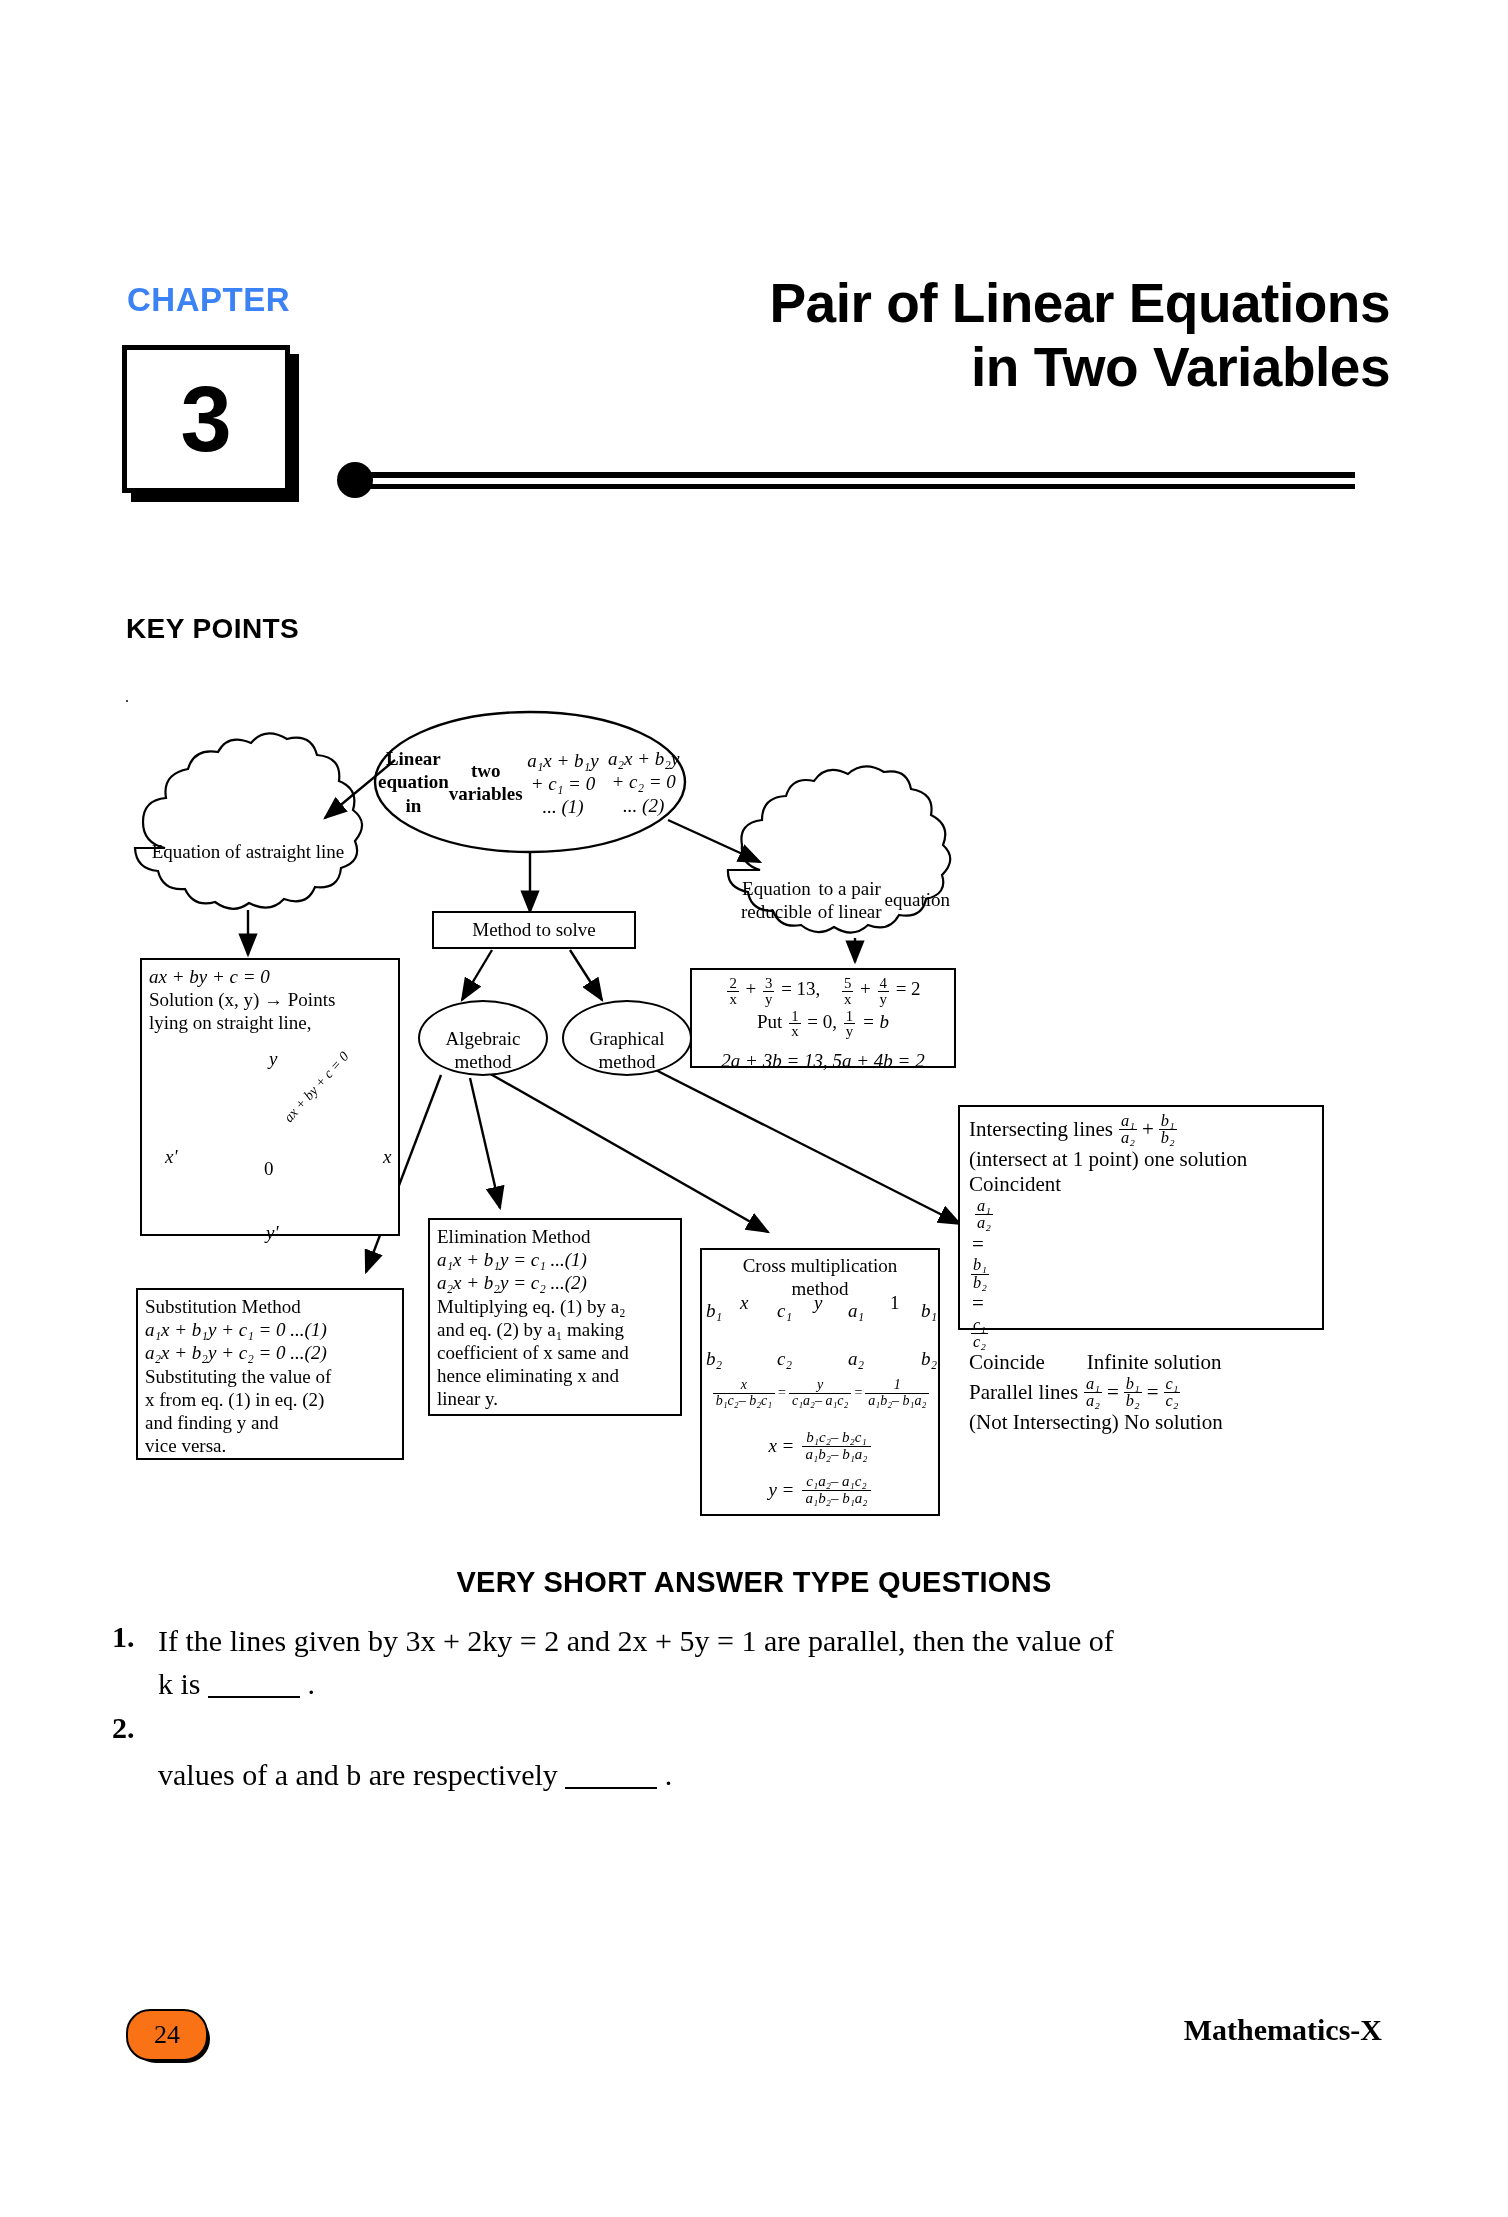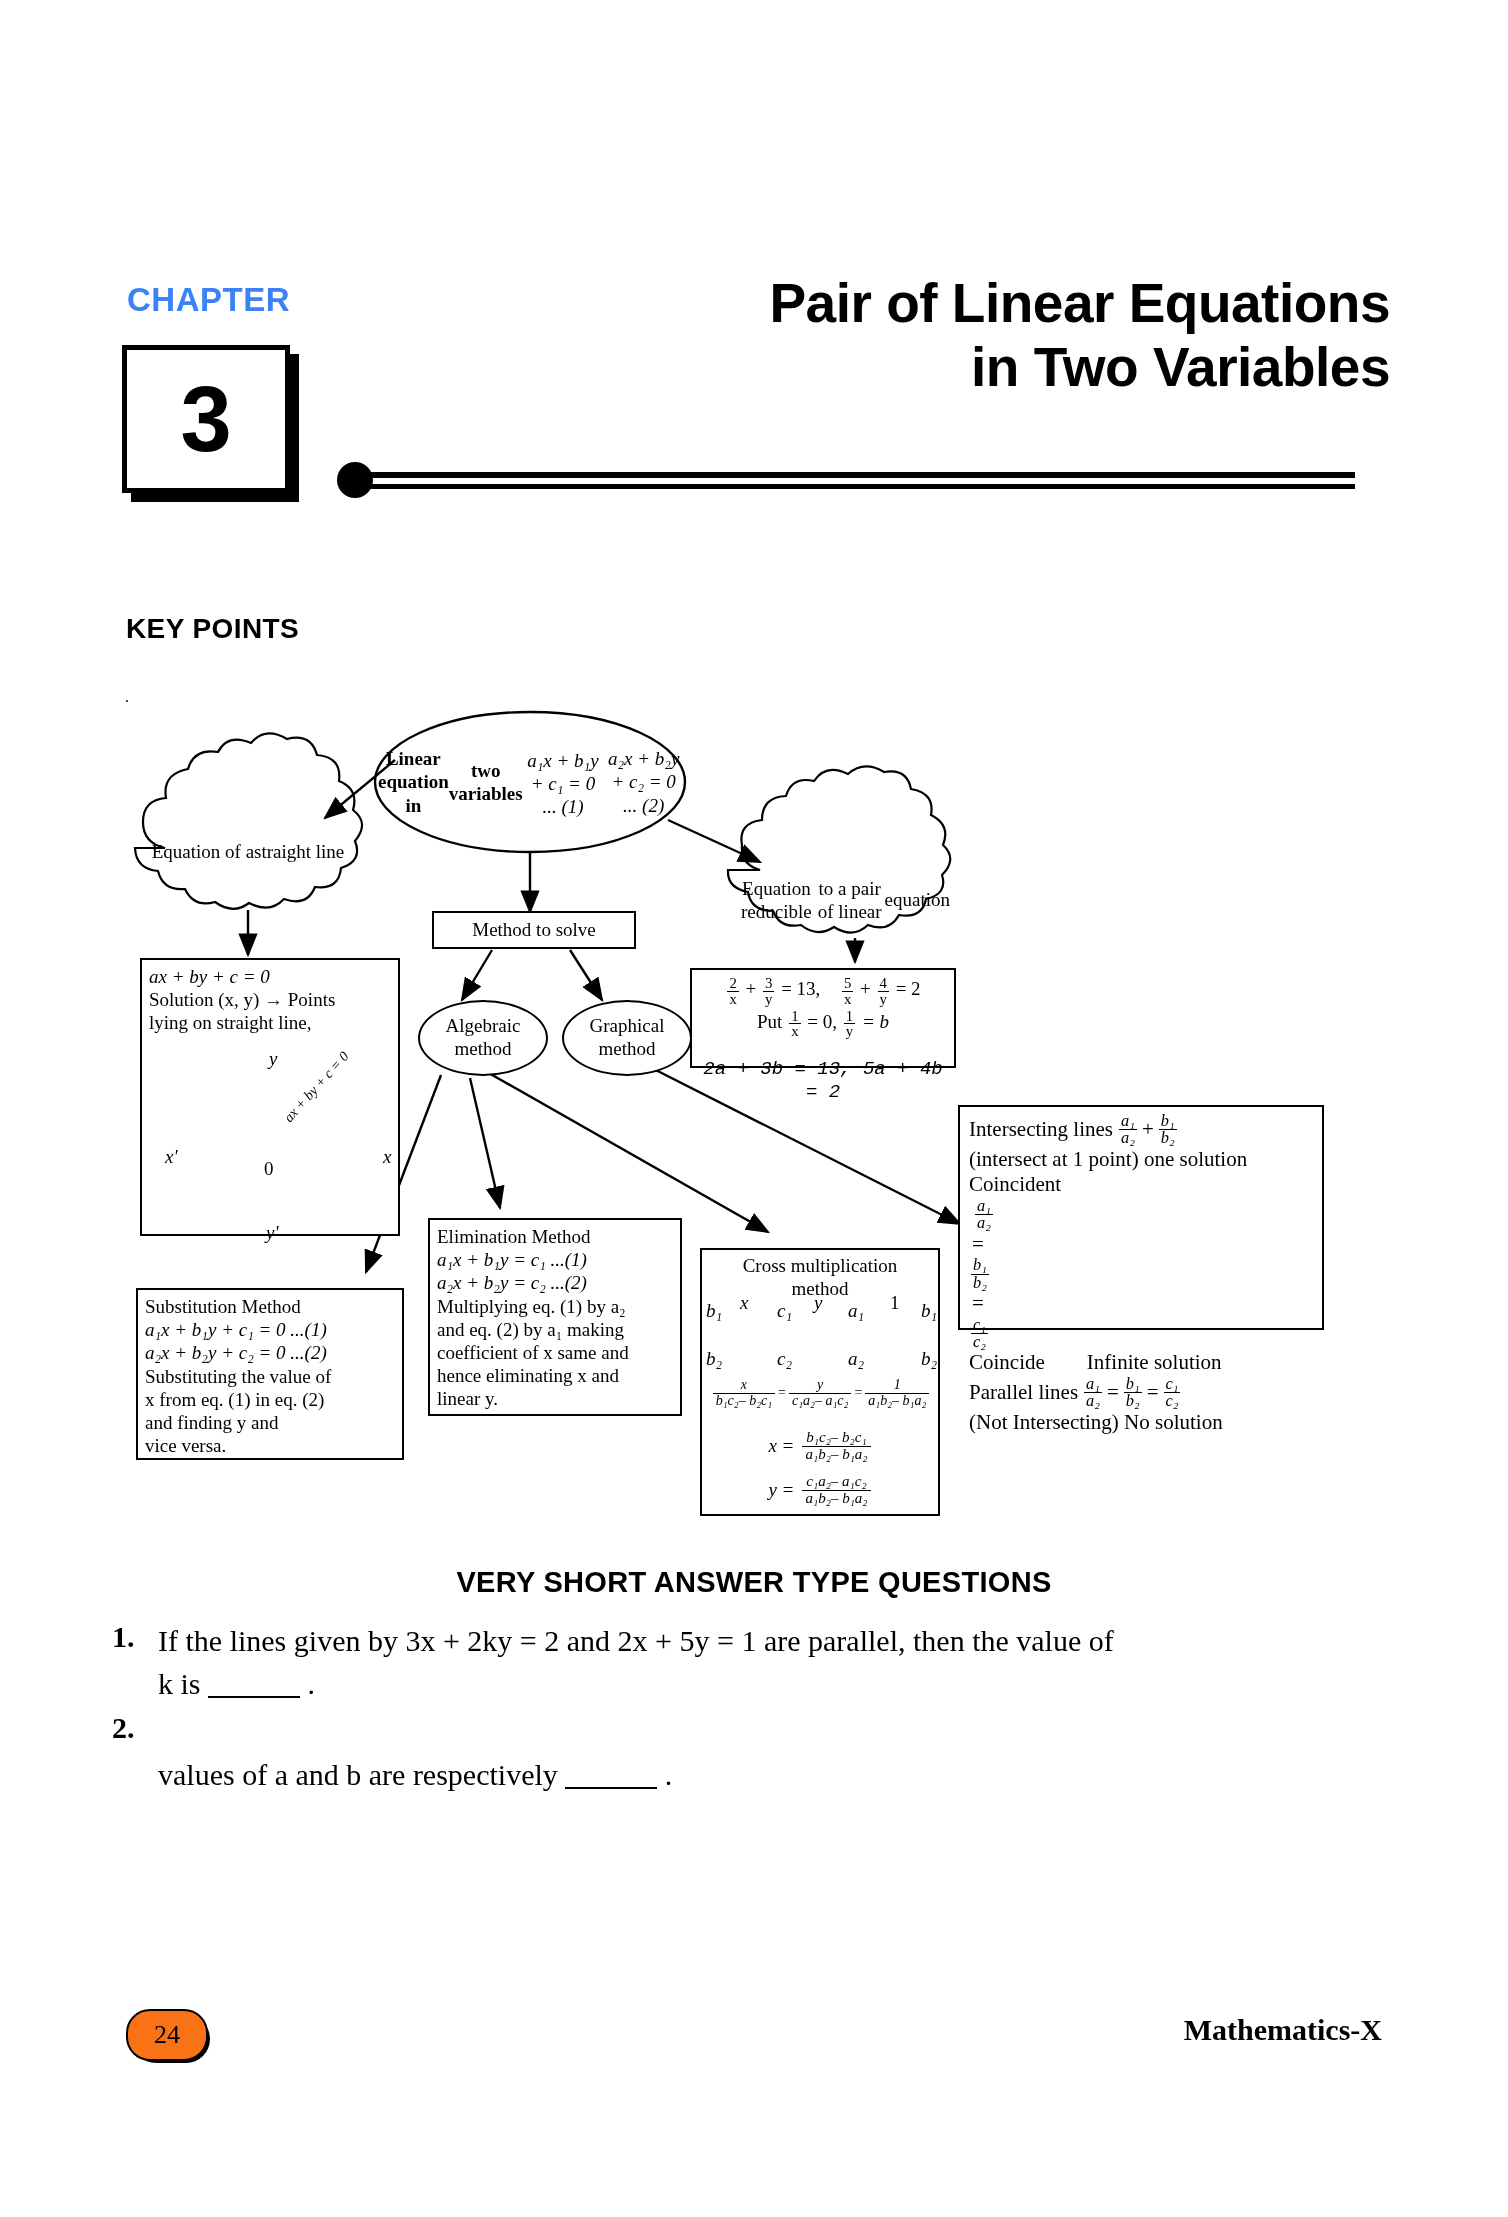--- a/index.html
+++ b/index.html
@@ -46,21 +46,21 @@
 
   
   .fc{position:absolute;left:0;top:0;width:1508px;height:2217px;}
   .node{position:absolute;box-sizing:border-box;}
   .rectbox{
     border:2px solid #000;background:#fff;
     font-size:19px;line-height:1.22;padding:5px 7px;
   }
   .ell{
     border:2px solid #000;border-radius:50%;background:#fff;
-    display:flex;align-items:center;justify-content:center;text-align:center;
+    display:flex;align-items:flex-end;justify-content:center;text-align:center;
     font-size:19px;line-height:1.2;
   }
   .cloud{position:absolute;}
   .cloud .ctext{
     position:absolute;left:0;top:0;width:100%;height:100%;
     display:flex;flex-direction:row;align-items:center;justify-content:center;
     text-align:center;font-size:19px;line-height:1.22;
   }
   .ctr{text-align:center;}
   .b{font-weight:bold;}
@@ -282,21 +282,21 @@
       <span class="fr"><span class="n">4</span><span class="d">y</span></span>
       <span>= 2</span>
     </div>
     <div class="ctr" style="font-size:19px;margin-top:2px;">
       <span>Put</span>
       <span class="fr"><span class="n">1</span><span class="d">x</span></span>
       <span>= 0,</span>
       <span class="fr"><span class="n">1</span><span class="d">y</span></span>
       <span style="font-style:italic;">= b</span>
     </div>
-    <div class="ctr" style="font-size:19px;margin-top:19px;font-style:italic;font-family:Liberation Mono, monospace;">2a + 3b = 13, 5a + 4b = 2</div>
+    <div class="ctr" style="font-size:19px;margin-top:10px;font-style:italic;">2a + 3b = 13, 5a + 4b = 2</div>
   </div>
 
   <div class="node rectbox" style="left:136px;top:1288px;width:268px;height:172px;font-size:19px;">
     <div>Substitution Method</div>
     <div style="font-style:italic;">a₁x + b₁y + c₁ = 0   ...(1)</div>
     <div style="font-style:italic;">a₂x + b₂y + c₂ = 0   ...(2)</div>
     <div>Substituting the value of</div>
     <div>x from eq. (1) in eq. (2)</div>
     <div>and finding y and</div>
     <div>vice versa.</div>

